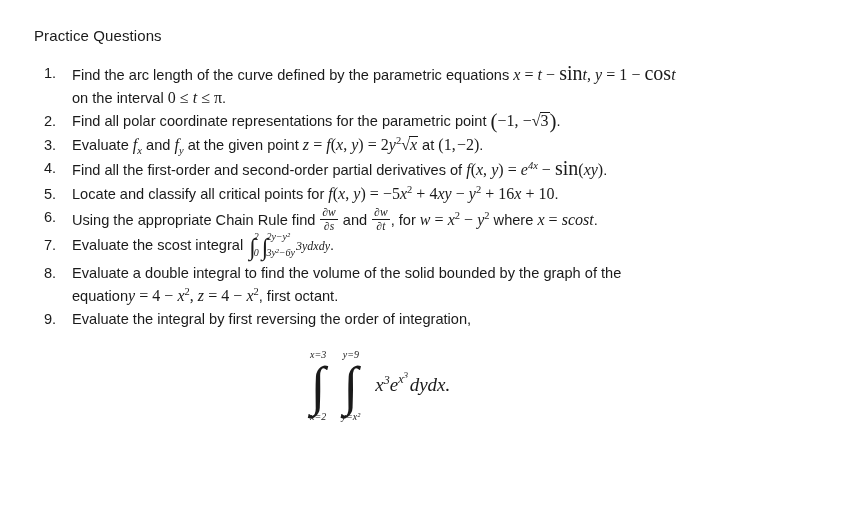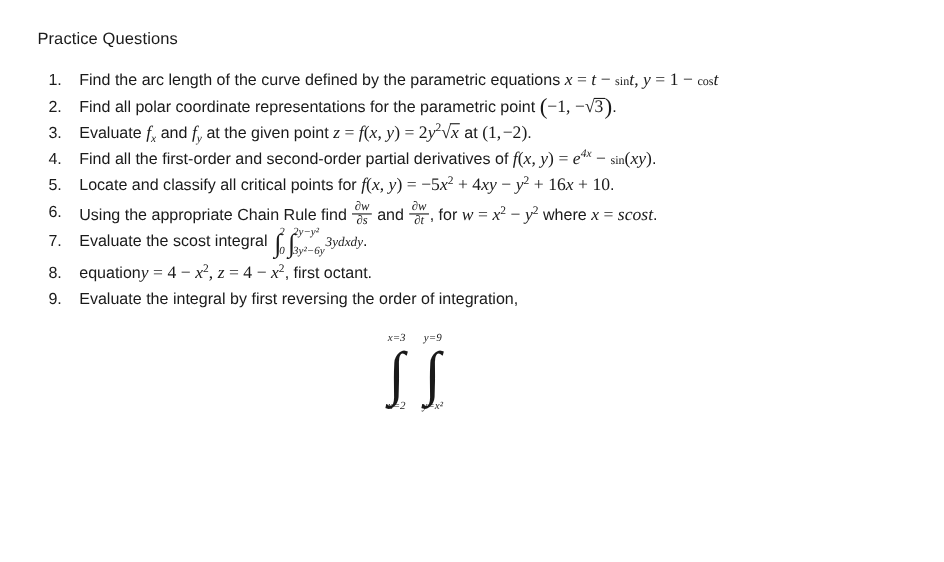--- a/index.html
+++ b/index.html
@@ -62,21 +62,21 @@
     font-size: 16px;
   }
   .mn {  
     font-family: "Liberation Serif", serif;
     font-style: normal;
     font-size: 16px;
   }
   .mop { 
     font-family: "Liberation Serif", serif;
     font-style: normal;
-    font-size: 11px;
+    font-size: 20px;
   }
   sup.ex {
     font-family: "Liberation Serif", serif;
     font-style: italic;
     font-size: 10.5px;
     vertical-align: super;
     line-height: 0;
   }
   sup.exn {
     font-family: "Liberation Serif", serif;
@@ -217,20 +217,23 @@
 
   <div class="doc-title">Practice Questions</div>
 
   <ol class="q-list">
 
     <li>
       <span class="qnum">1.</span>
       <span class="qbody">
         <span>Find the arc length of the curve defined by the parametric equations </span><span class="nowrap"><span class="mi">x</span> <span class="mn">=</span> <span class="mi">t</span> <span class="mn">−</span> <span class="mop">sin</span><span class="mi">t</span><span class="mn">,</span> <span class="mi">y</span> <span class="mn">=</span> <span class="mn">1</span> <span class="mn">−</span> <span class="mop">cos</span><span class="mi">t</span></span>
       </span>
+      <span class="qbody">
+        <span>on the interval </span><span class="nowrap"><span class="mn">0</span> <span class="mn">≤</span> <span class="mi">t</span> <span class="mn">≤</span> <span class="mn">π</span></span><span>.</span>
+      </span>
     </li>
 
     <li>
       <span class="qnum">2.</span>
       <span class="qbody">
         <span>Find all polar coordinate representations for the parametric point </span><span class="nowrap"><span class="bigparen">(</span><span class="mn">−1,</span> <span class="mn">−</span><span class="sqrt"><span class="rad">√</span><span class="radicand">3</span></span><span class="bigparen">)</span></span><span>.</span>
       </span>
     </li>
 
     <li>
@@ -263,20 +266,21 @@
 
     <li>
       <span class="qnum">7.</span>
       <span class="qbody">
         <span>Evaluate the scost integral </span><span class="intg"><span class="sym">∫</span><span class="lims"><span class="up">2</span><span class="lo">0</span></span></span><span class="intg"><span class="sym">∫</span><span class="lims"><span class="up">2y−y²</span><span class="lo">3y²−6y</span></span></span><span class="int-expr">3ydxdy</span><span>.</span>
       </span>
     </li>
 
     <li>
       <span class="qnum">8.</span>
+      <span class="qbody">Evaluate a double integral to find the volume of the solid bounded by the graph of the</span>
       <span class="qbody">
         <span>equation</span><span class="nowrap"><span class="mi">y</span> <span class="mn">=</span> <span class="mn">4</span> <span class="mn">−</span> <span class="mi">x</span><sup class="exn">2</sup><span class="mn">,</span> <span class="mi">z</span> <span class="mn">=</span> <span class="mn">4</span> <span class="mn">−</span> <span class="mi">x</span><sup class="exn">2</sup></span><span>, first octant.</span>
       </span>
     </li>
 
     <li>
       <span class="qnum">9.</span>
       <span class="qbody">Evaluate the integral by first reversing the order of integration,</span>
     </li>
 
@@ -290,17 +294,18 @@
         <span class="glyph">∫</span>
         <span class="lim">x=2</span>
       </span>
 
       <span class="dint-col">
         <span class="lim">y=9</span>
         <span class="glyph">∫</span>
         <span class="lim">y=x²</span>
       </span>
 
+      <span class="dint-integrand"><span>x</span><sup>3</sup><span>e</span><sup><span>x</span><sup>3</sup></sup> <span>dydx</span><span>.</span></span>
 
     </div>
   </div>
 
 </div>
 
 </body></html>

